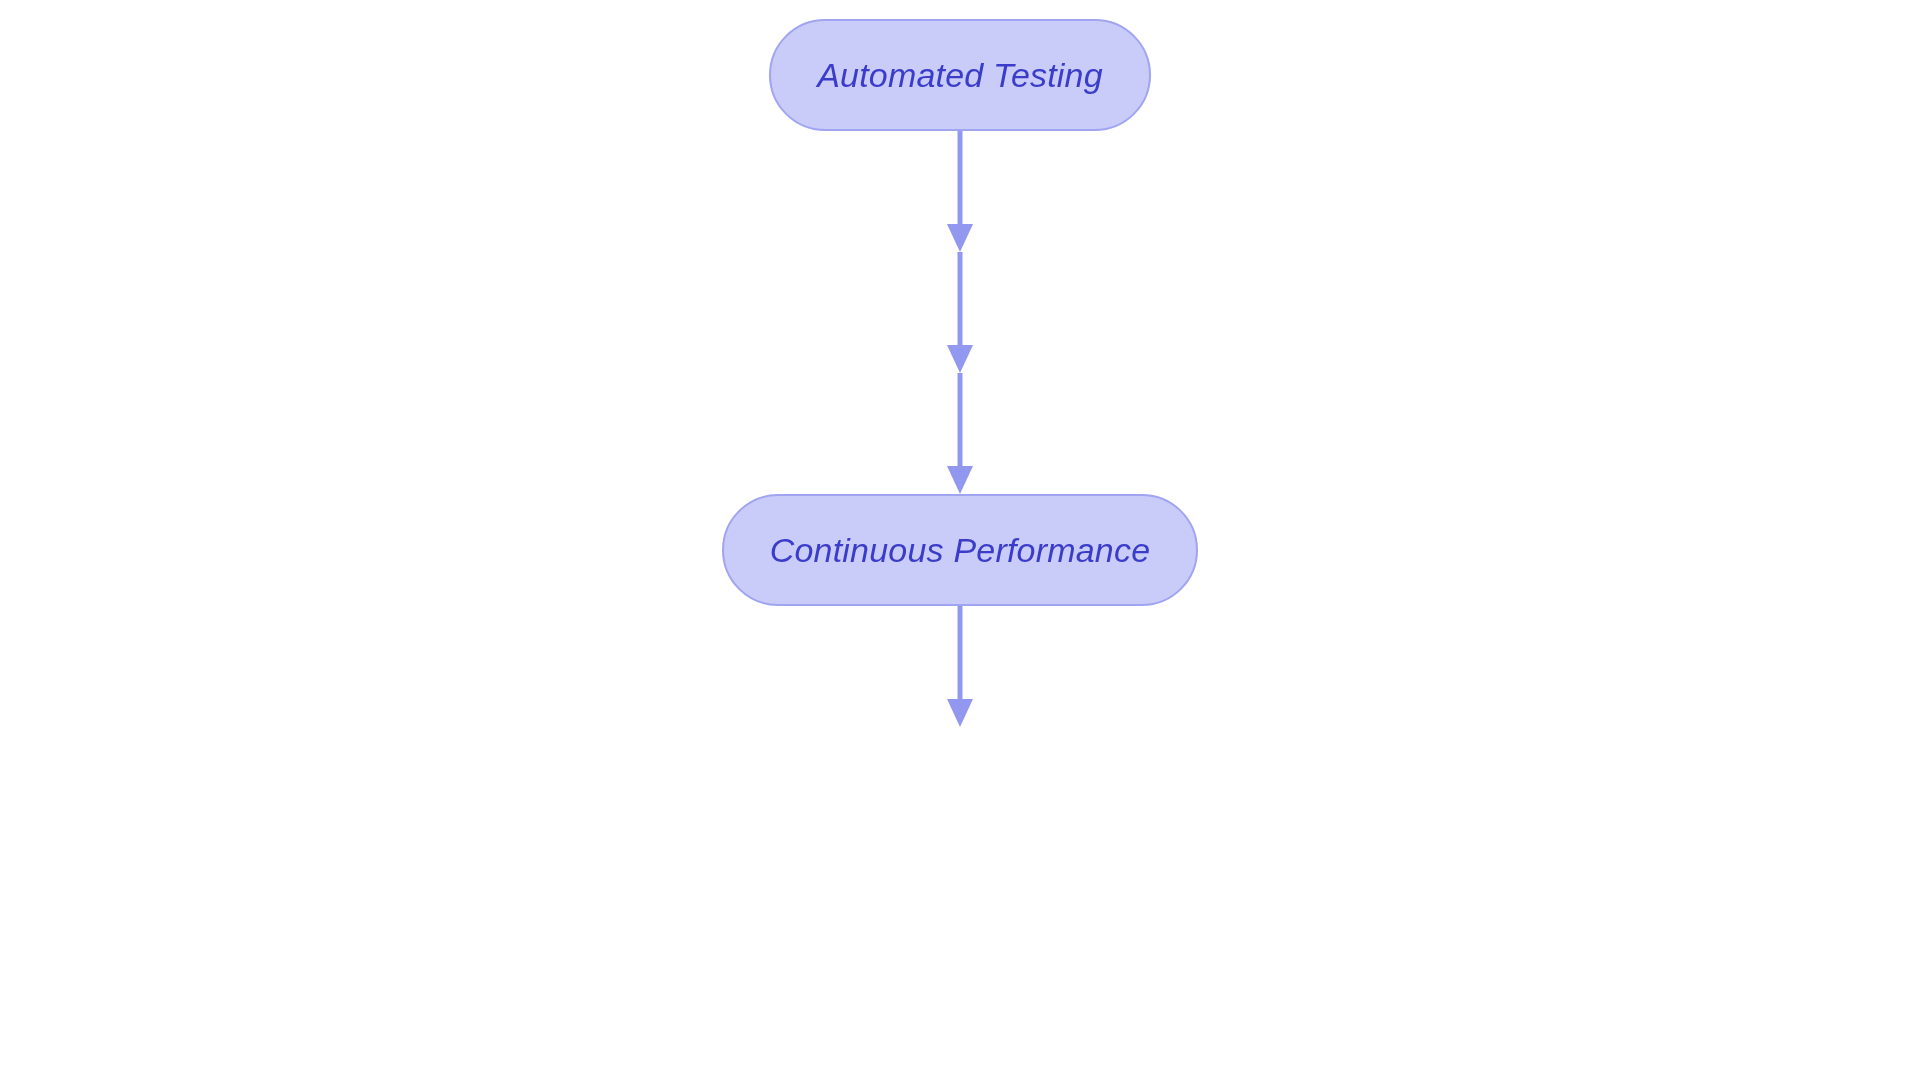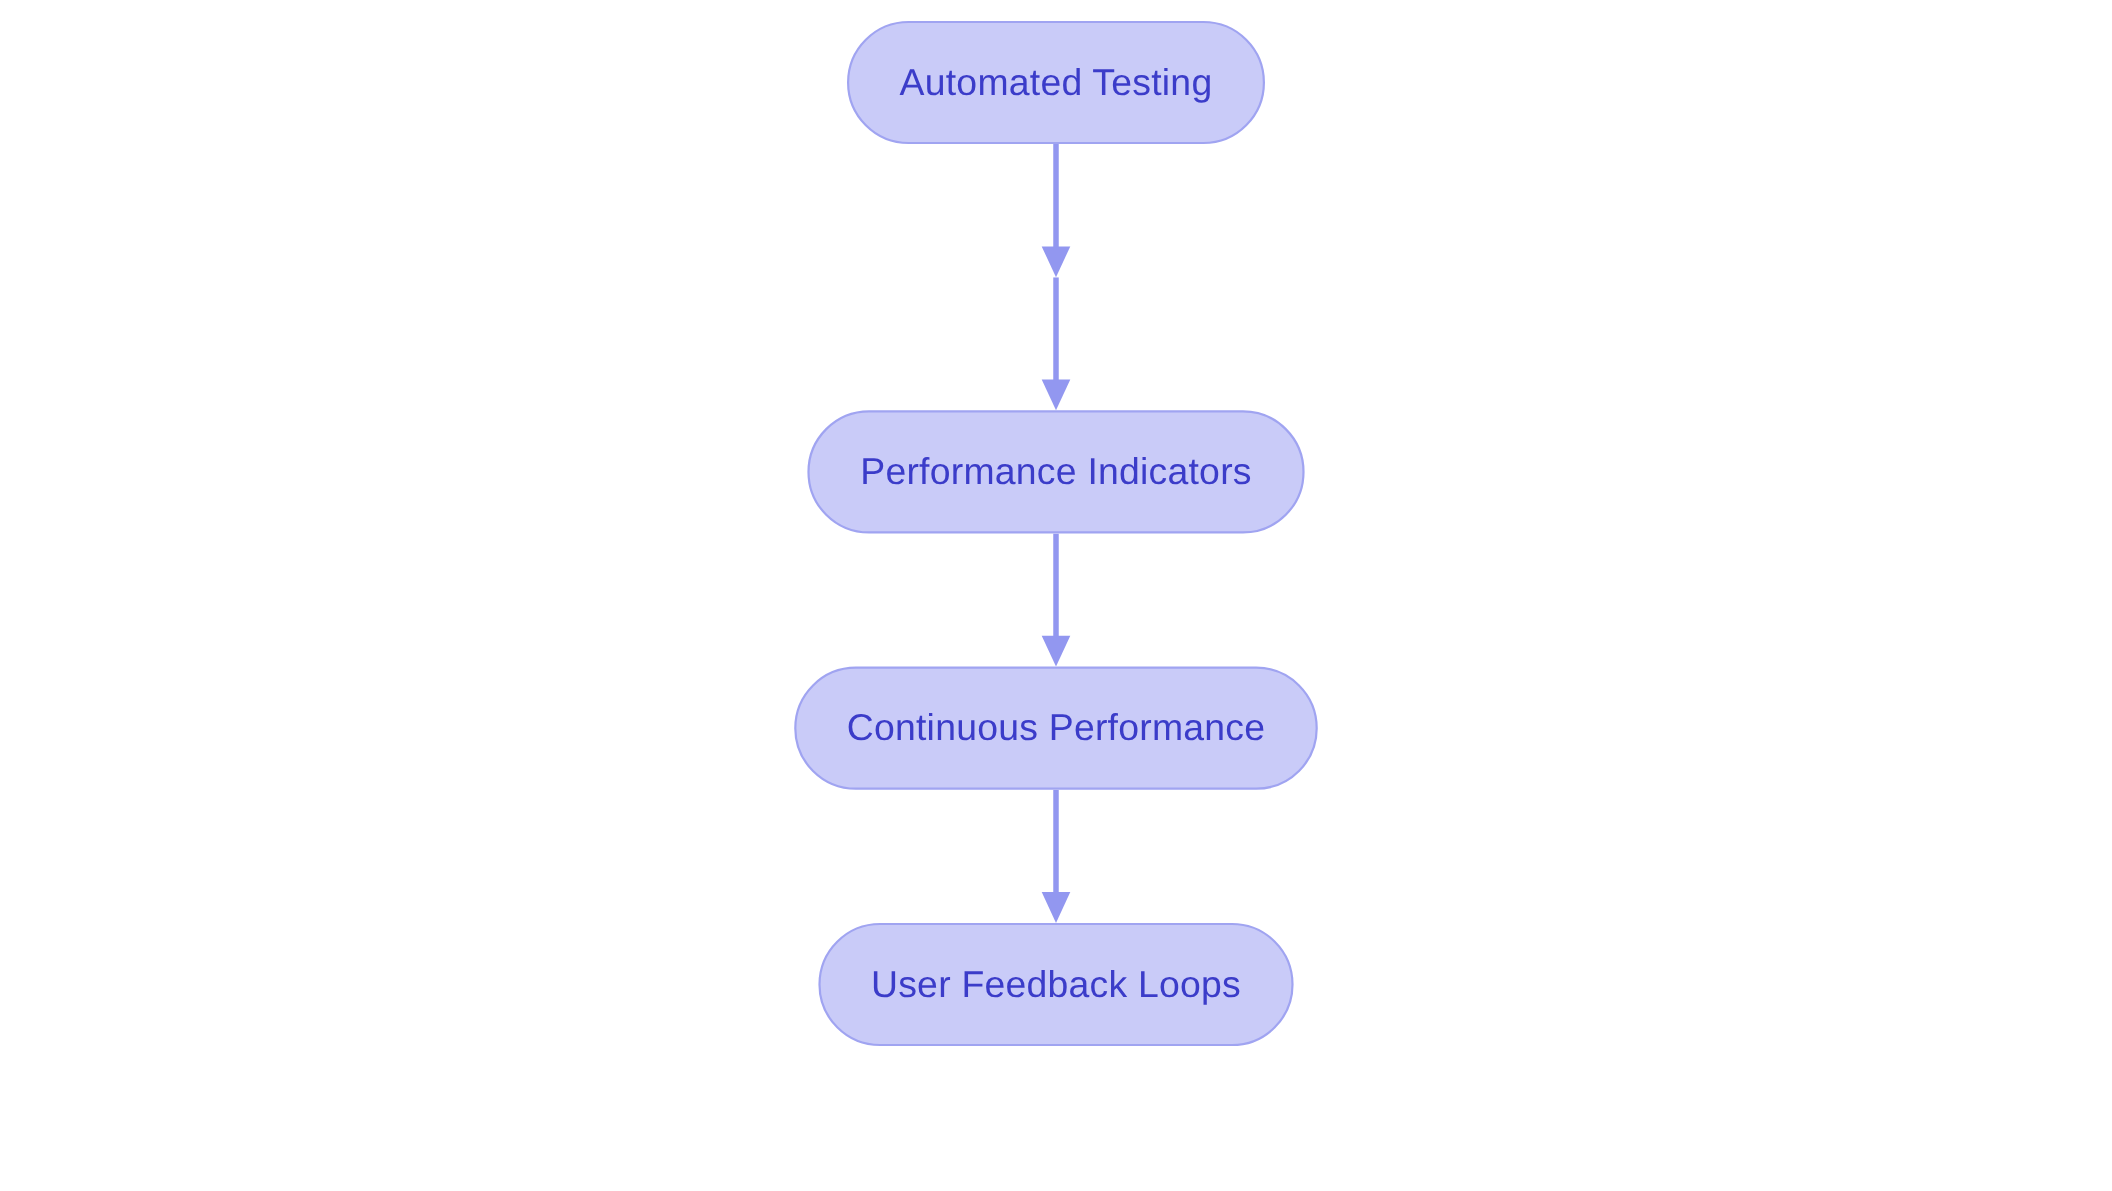--- a/index.html
+++ b/index.html
@@ -15,20 +15,21 @@
     height: 1083px;
     background: var(--background);
     overflow: hidden;
     font-family: "Liberation Sans", sans-serif;
   }
   .canvas {
     position: relative;
     width: 1920px;
     height: 1083px;
     background: var(--background);
+    font-style: italic;
   }
   .flow-column {
     position: absolute;
     top: 19px;
     left: 0;
     width: 100%;
     display: flex;
     flex-direction: column;
     align-items: center;
   }
@@ -80,40 +81,34 @@
     </div>
 
 
     <div class="flow-arrow">
       <svg viewBox="0 0 32 121" xmlns="http://www.w3.org/2000/svg">
         <line x1="16" y1="0" x2="16" y2="96"></line>
         <polygon points="3,93 29,93 16,121"></polygon>
       </svg>
     </div>
 
-    <div class="flow-node">
-      <span class="node-label">Performance Indicators</span>
-    </div>
 
     <div class="flow-arrow">
       <svg viewBox="0 0 32 121" xmlns="http://www.w3.org/2000/svg">
         <line x1="16" y1="0" x2="16" y2="96"></line>
         <polygon points="3,93 29,93 16,121"></polygon>
       </svg>
     </div>
 
     <div class="flow-node">
       <span class="node-label">Continuous Performance</span>
     </div>
 
     <div class="flow-arrow">
       <svg viewBox="0 0 32 121" xmlns="http://www.w3.org/2000/svg">
         <line x1="16" y1="0" x2="16" y2="96"></line>
         <polygon points="3,93 29,93 16,121"></polygon>
       </svg>
     </div>
 
-    <div class="flow-node">
-      <span class="node-label">User Feedback Loops</span>
-    </div>
 
   </div>
 </div>
 
 </body></html>

